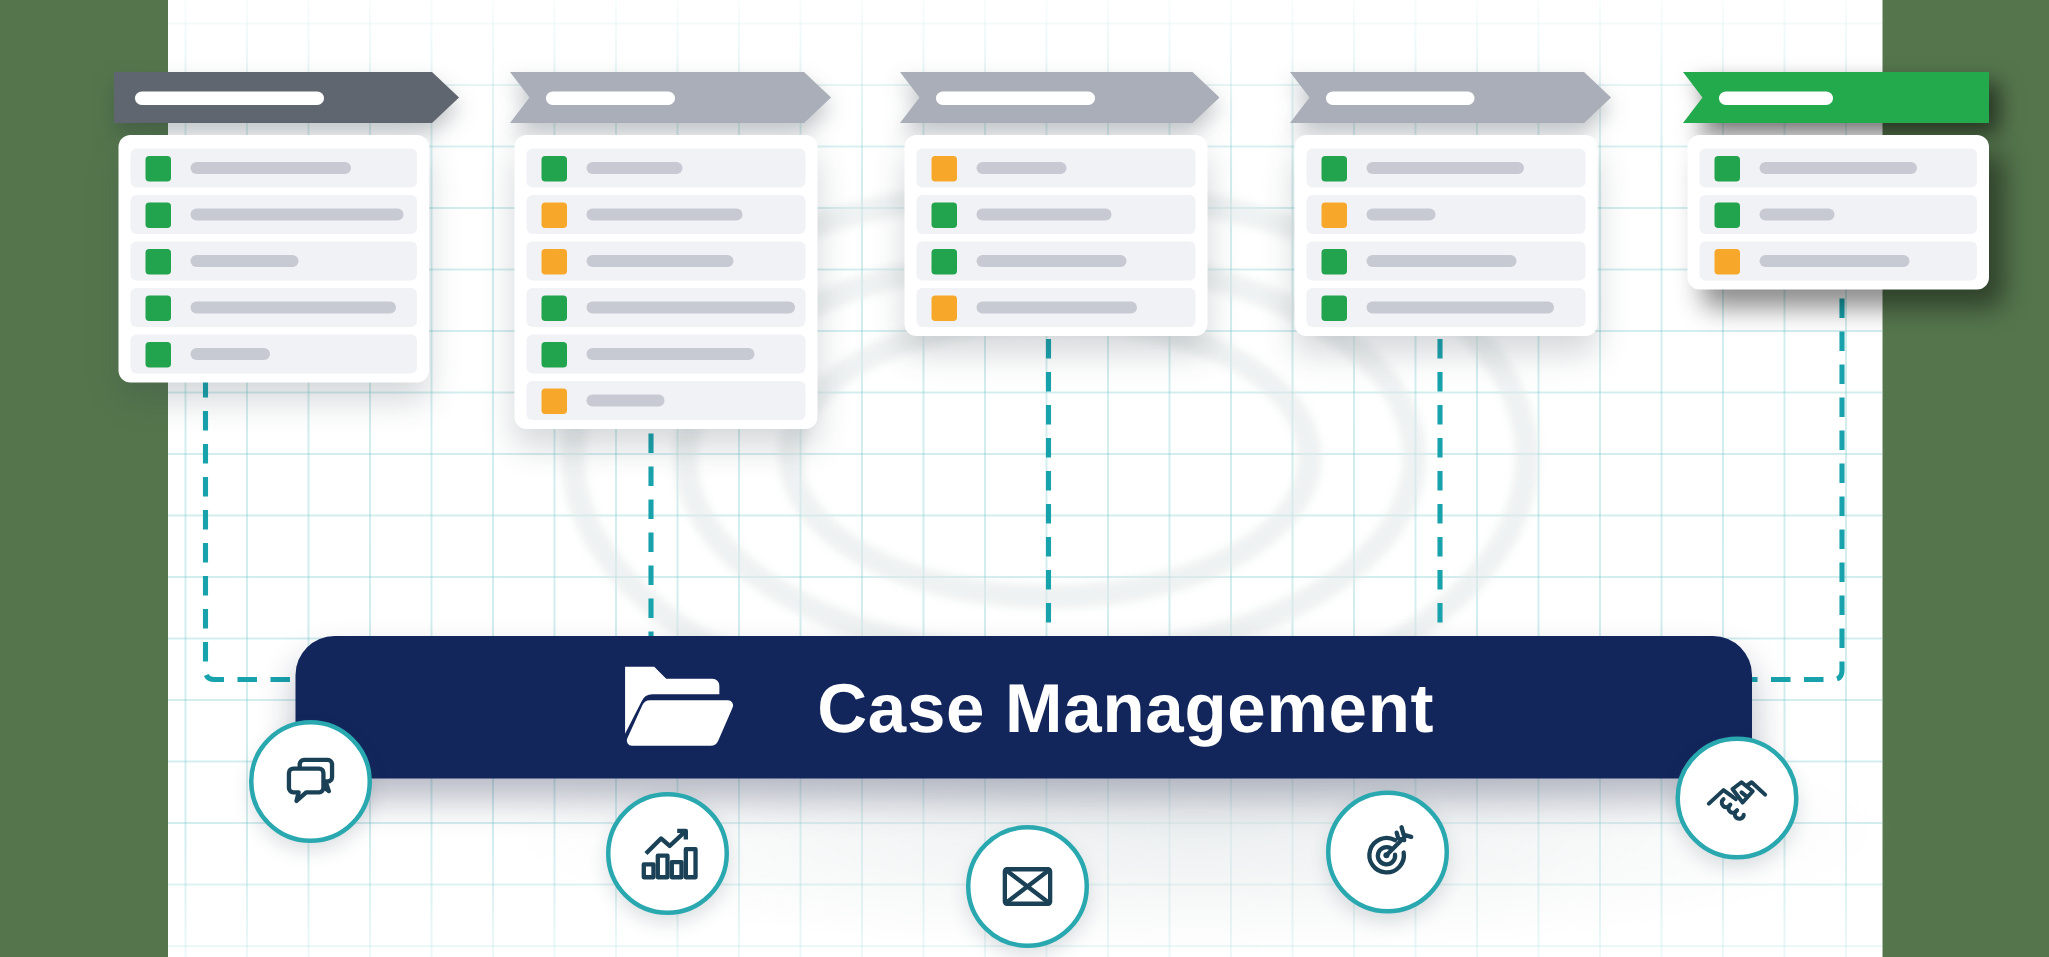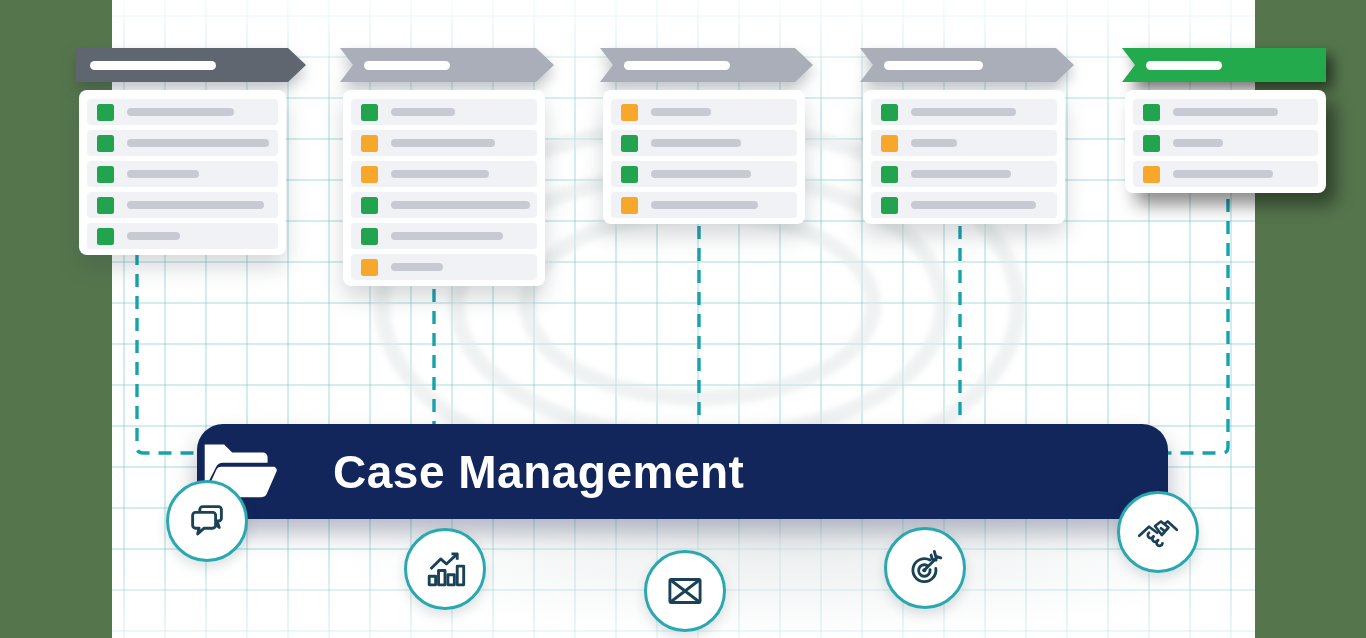--- a/index.html
+++ b/index.html
@@ -69,21 +69,21 @@
   }
   .checkbox{width:17px;height:17px;border-radius:2.5px;flex:0 0 auto;}
   .checkbox.done{background:#22A34D;}
   .checkbox.pending{background:#F7A72A;}
   .task-line{height:8px;border-radius:4px;background:#C7CAD3;}
 
   
   .banner{
     position:absolute;left:197px;top:424px;width:971px;height:95px;
     background:#13265C;border-radius:26px;
-    display:flex;align-items:center;gap:52px;
+    display:flex;align-items:center;justify-content:center;gap:52px;
     box-shadow:0 14px 24px rgba(15,28,62,.30);
   }
   .banner-title{
     color:#ffffff;font-size:46px;font-weight:700;letter-spacing:.5px;
   }
 
   
   .circle{
     position:absolute;width:82px;height:82px;border-radius:50%;
     background:#ffffff;border:3.5px solid #2AA8B0;box-sizing:border-box;

